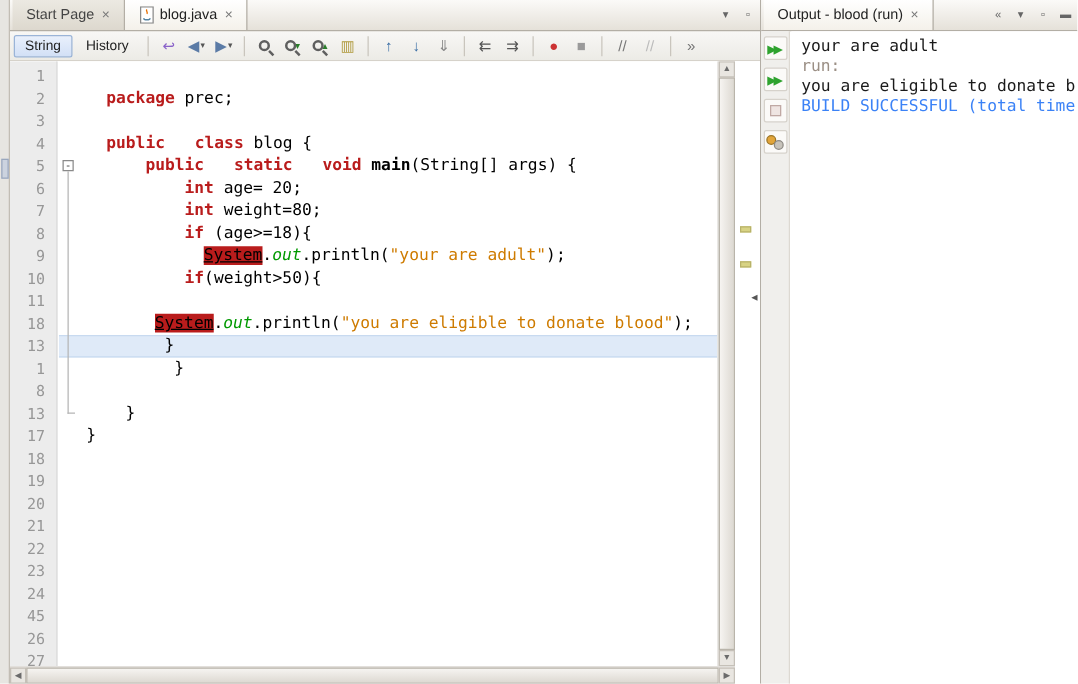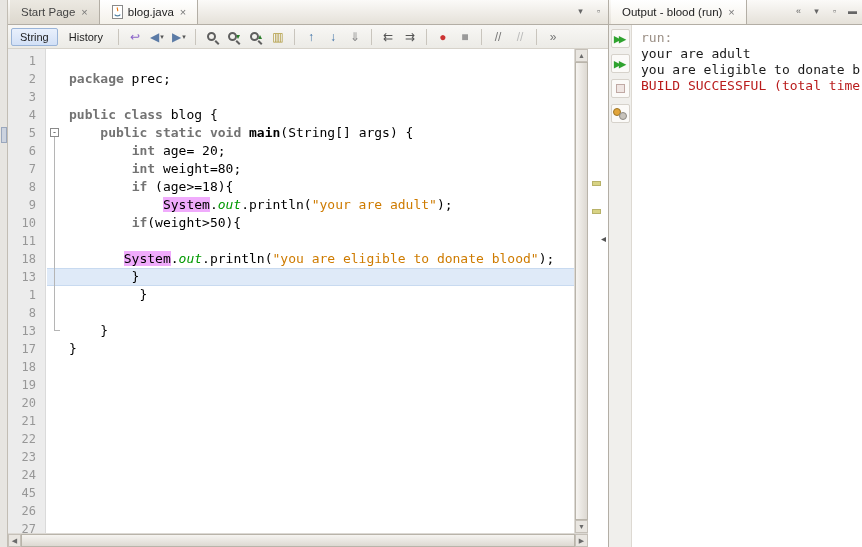--- a/index.html
+++ b/index.html
@@ -44,25 +44,25 @@
     padding-top:3px;font-family:"DejaVu Sans Mono",monospace;font-size:12px;color:#979797;text-align:right;}
   .gnum{height:18px;line-height:18px;padding-right:9px;}
   #fold-box{position:absolute;left:42px;top:79px;width:9px;height:9px;border:1px solid #8a8a8a;
     background:#fff;font-size:9px;line-height:7px;text-align:center;color:#444;z-index:3;}
   #fold-line{position:absolute;left:46px;top:88px;width:6px;height:194px;
     border-left:1px solid #b5b5b5;border-bottom:1px solid #b5b5b5;z-index:2;}
   #code{position:absolute;left:39px;top:0;right:34px;bottom:0;padding-top:3px;overflow:hidden;
     font-family:"DejaVu Sans Mono",monospace;font-size:13px;color:#000;white-space:pre;}
   .crow{height:18px;line-height:18px;padding-left:22px;}
   .crow.cur{background:#dfeaf8;box-shadow:inset 0 1px 0 #c8daf0,inset 0 -1px 0 #c8daf0;}
-  .tk-kw{color:#737373;font-weight:bold;}
+  .tk-kw{color:#b91c1c;font-weight:bold;margin-left:16px;}
   .tk-st{color:#ce7b00;}
   .tk-fld{color:#009900;font-style:italic;}
   .tk-mth{font-weight:bold;}
-  .tk-occ{background:#f0abfc;}
+  .tk-occ{background:#b91c1c;text-decoration:underline;}
 
   #vscroll{position:absolute;top:0;bottom:0;left:566px;width:14px;background:#f1f0ed;border-left:1px solid #dcd9d4;}
   .sbtn{position:absolute;width:13px;height:13px;background:#e9e6e1;border:1px solid #c5c0b8;
     color:#6b6b6b;font-size:7px;display:flex;align-items:center;justify-content:center;line-height:1;}
   #vscroll .sbtn{left:0;}
   #vthumb{position:absolute;left:0;top:13px;bottom:13px;width:13px;
     background:linear-gradient(90deg,#f6f4f1,#ddd9d2);border:1px solid #b9b4aa;}
   #stripe{position:absolute;top:0;bottom:0;left:580px;width:20px;background:#ffffff;}
   .mark{position:absolute;left:4px;width:9px;height:5px;background:#d8d384;border:1px solid #b8b269;}
 
@@ -84,21 +84,21 @@
   .stopsq{width:9px;height:9px;background:#efe5e2;border:1px solid #c0a9a4;display:inline-block;}
   .gears{position:relative;width:14px;height:12px;display:inline-block;}
   .gear{position:absolute;width:8px;height:8px;border-radius:50%;display:block;}
   .g1{left:0;top:0;background:#e2a53a;border:1px solid #9c7526;}
   .g2{left:6px;top:4px;background:#c7c3bb;border:1px solid #8d8a84;}
   #output-text{position:absolute;left:24px;top:0;right:0;bottom:0;background:#fff;padding:5px 8px;
     font-family:"DejaVu Sans Mono",monospace;font-size:13px;line-height:16px;white-space:pre;overflow:hidden;}
   .oline{height:16px;}
   .oline.muted{color:#9b8f85;}
   .oline.plain{color:#1a1a1a;}
-  .oline.success{color:#b91c1c;}
+  .oline.success{color:#3b82f6;}
 
   .ficon{display:inline-flex;width:13px;height:14px;}
 </style>
 </head>
 <body>
 
 <div id="left-strip">
   <div id="collapsed-win"></div>
 </div>
 
@@ -271,15 +271,15 @@
         <div class="obtn">
           <span class="stopsq"></span>
         </div>
         <div class="obtn">
           <span class="gears">
             <i class="gear g1"></i>
             <i class="gear g2"></i>
           </span>
         </div>
       </div>
-    <div id="output-text"><div class="oline muted">run:</div><div class="oline plain">your are adult</div><div class="oline plain">you are eligible to donate b</div><div class="oline success">BUILD SUCCESSFUL (total time</div></div>
+    <div id="output-text"><div class="oline plain">your are adult</div><div class="oline muted">run:</div><div class="oline plain">you are eligible to donate b</div><div class="oline success">BUILD SUCCESSFUL (total time</div></div>
   </div>
 </div>
 
 </body></html>

